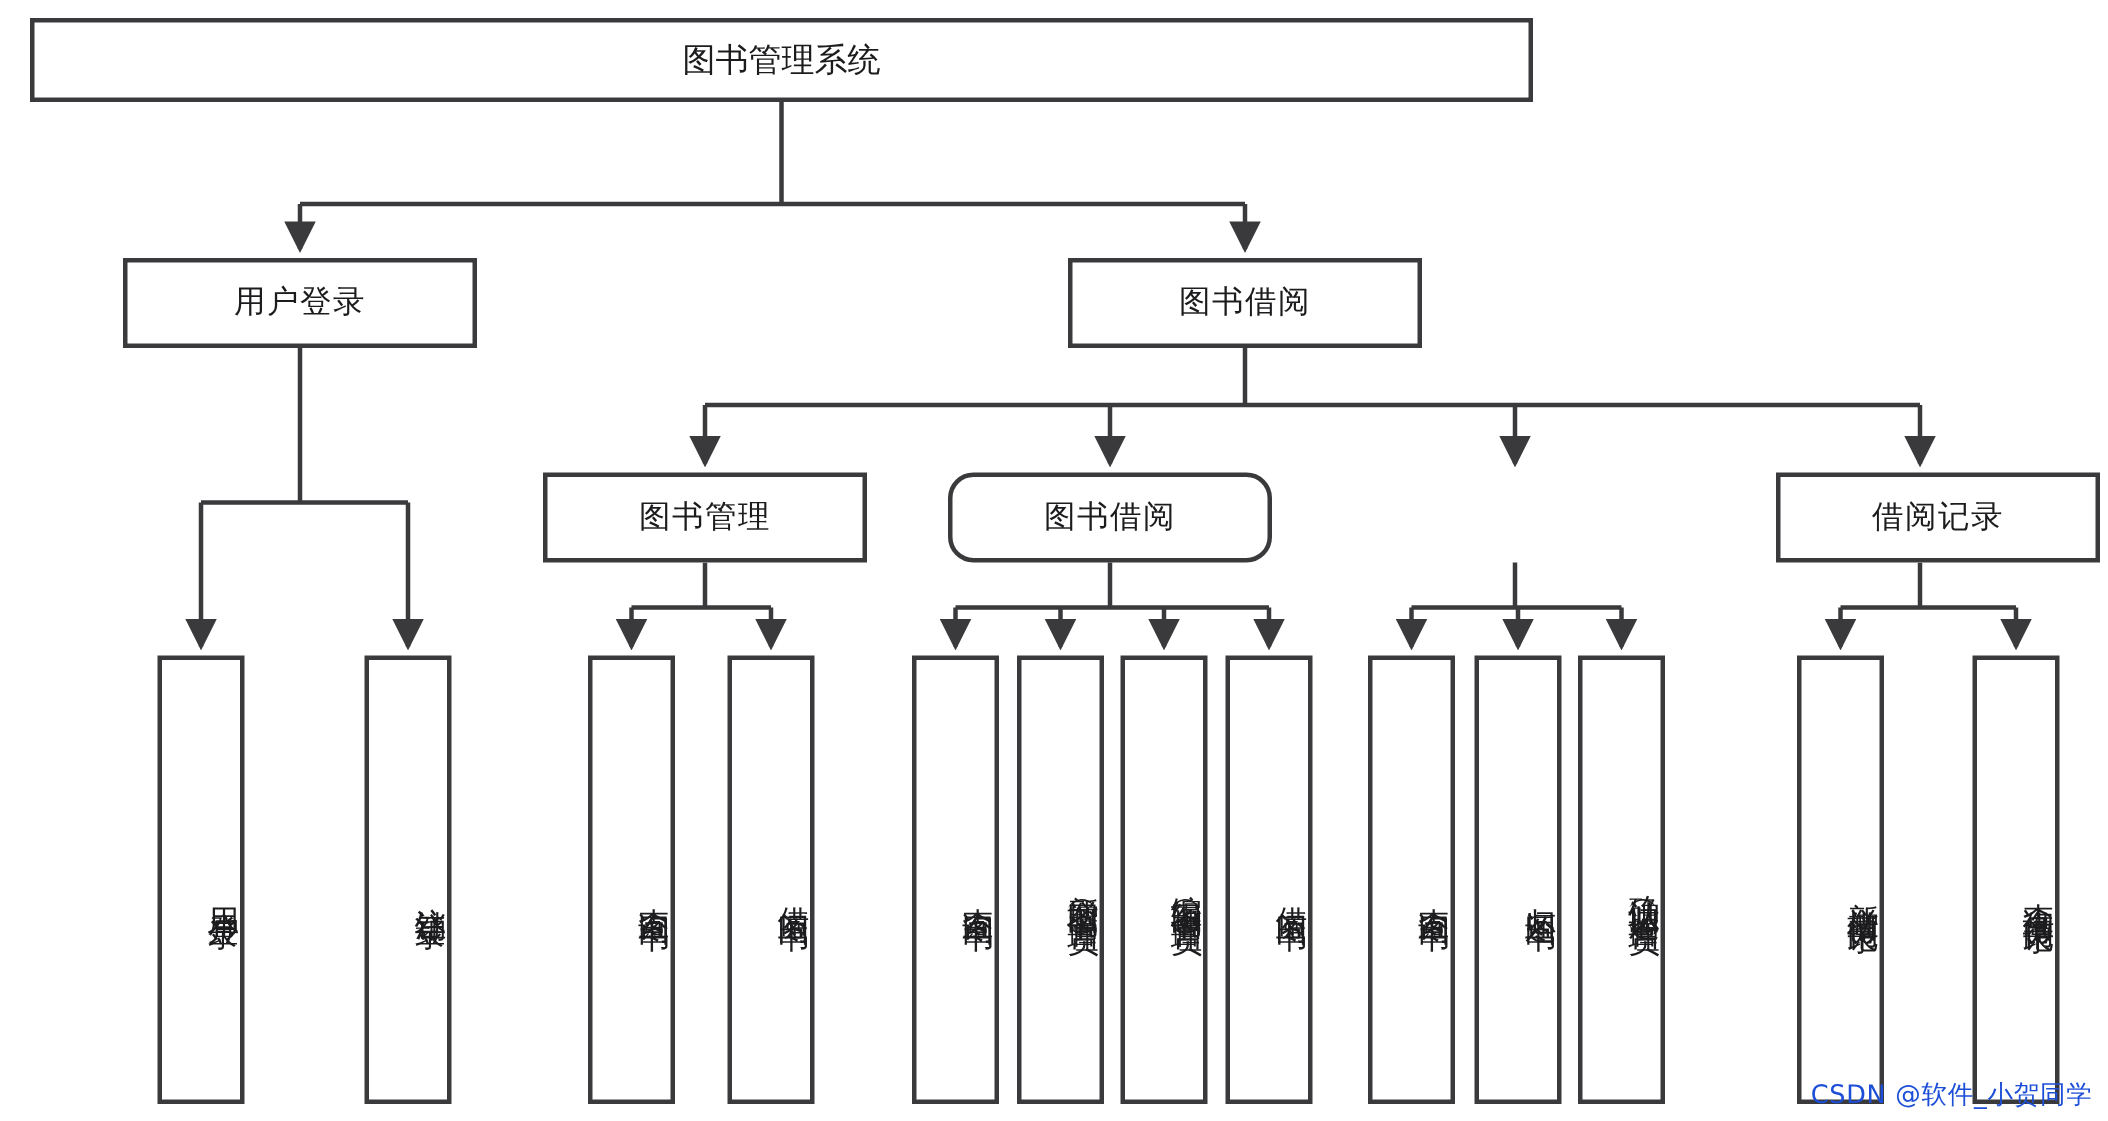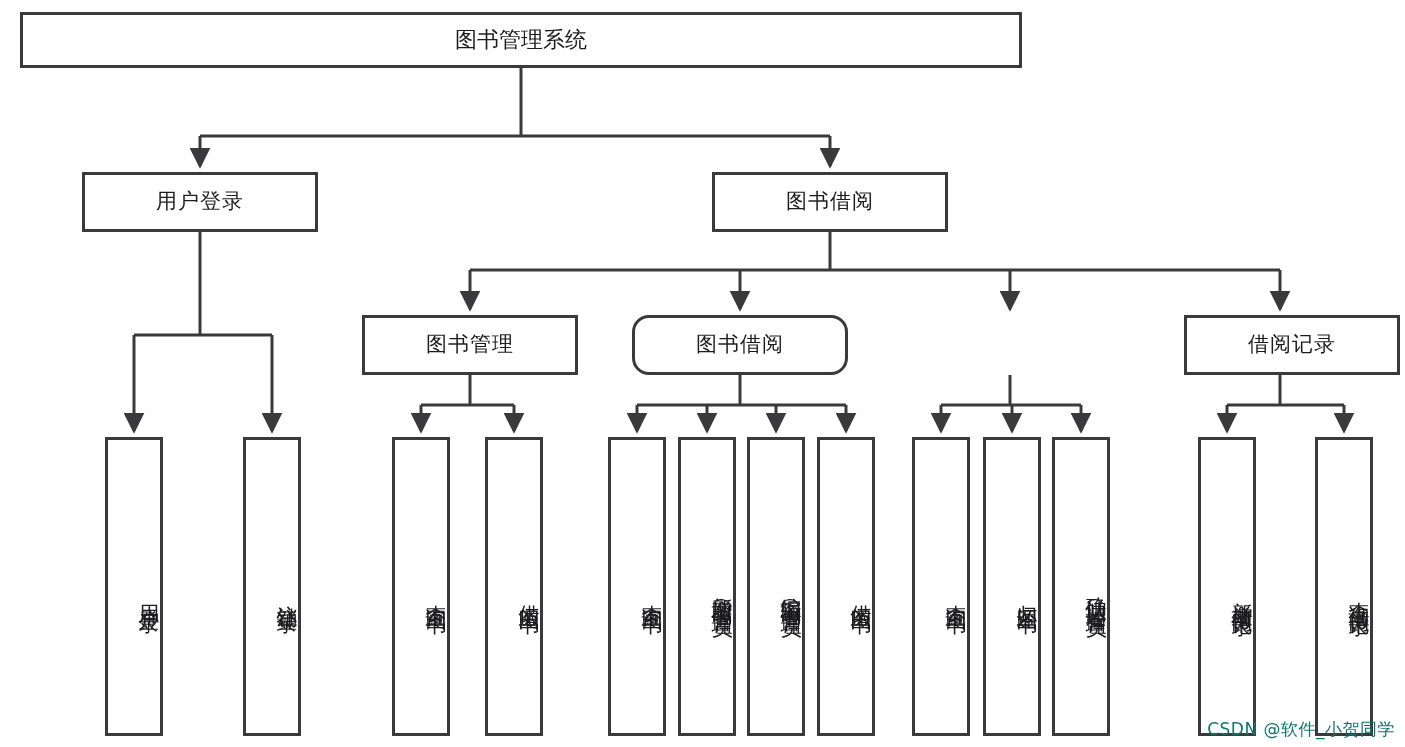--- a/index.html
+++ b/index.html
@@ -57,21 +57,21 @@
     writing-mode: vertical-rl;
     text-orientation: upright;
     display: block;
     white-space: nowrap;
   }
   .watermark {
     position: absolute;
     right: 10px;
     bottom: 6px;
     font-size: 17px;
-    color: #0f766e;
+    color: #1d4ed8;
     letter-spacing: 0.5px;
     white-space: nowrap;
     font-family: "DejaVu Sans", "Liberation Sans", sans-serif;
   }
 </style>
 </head>
 <body>
 
 <div id="stage">
 

